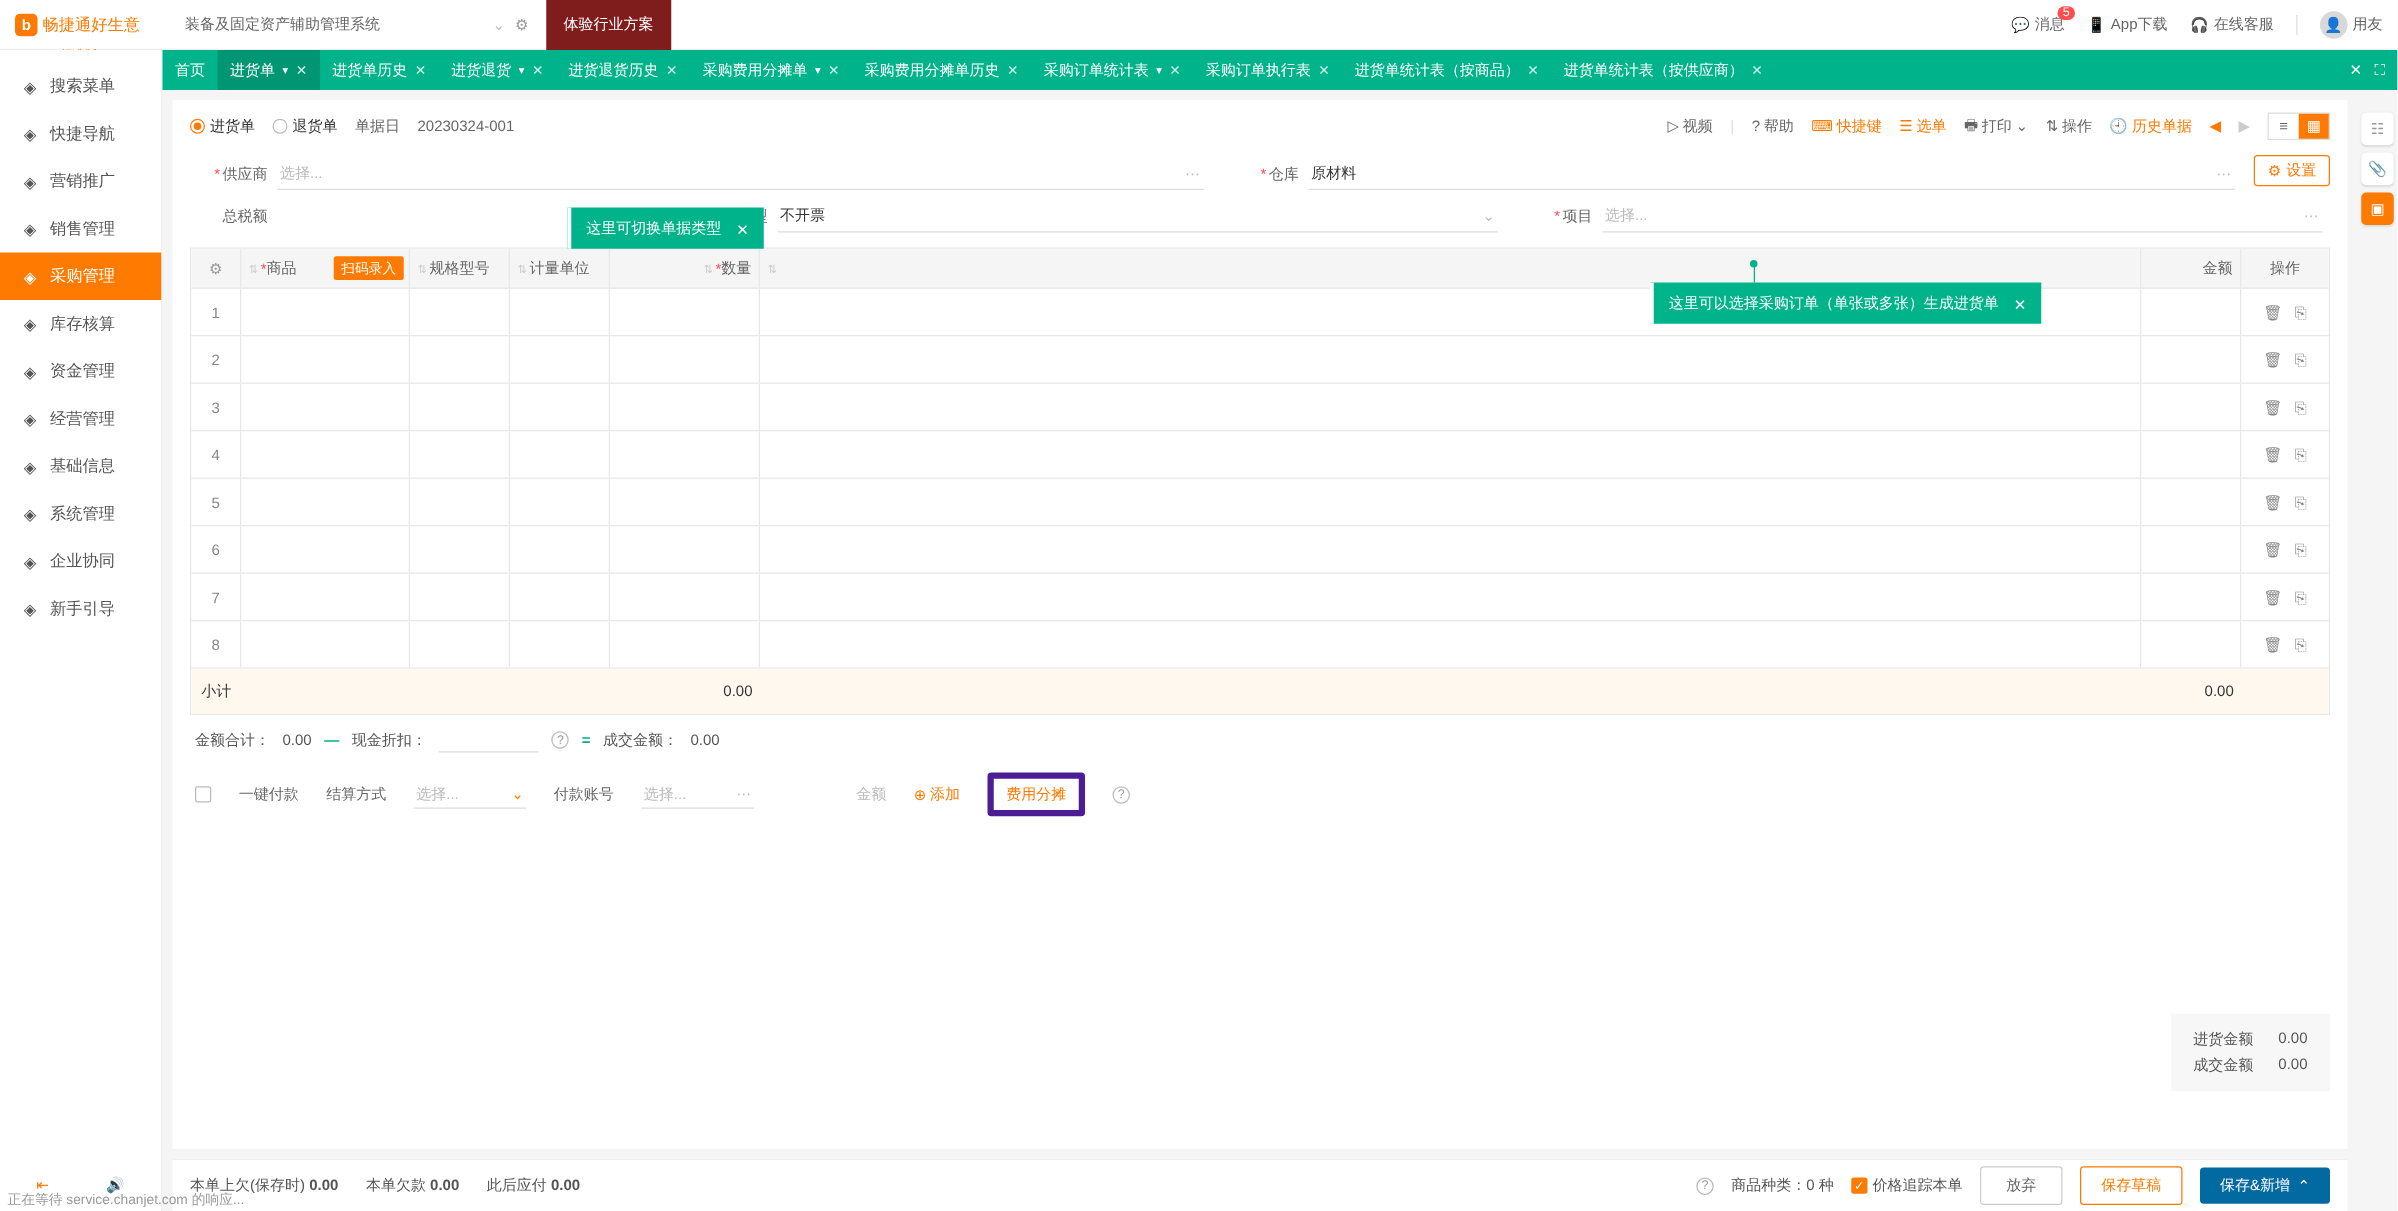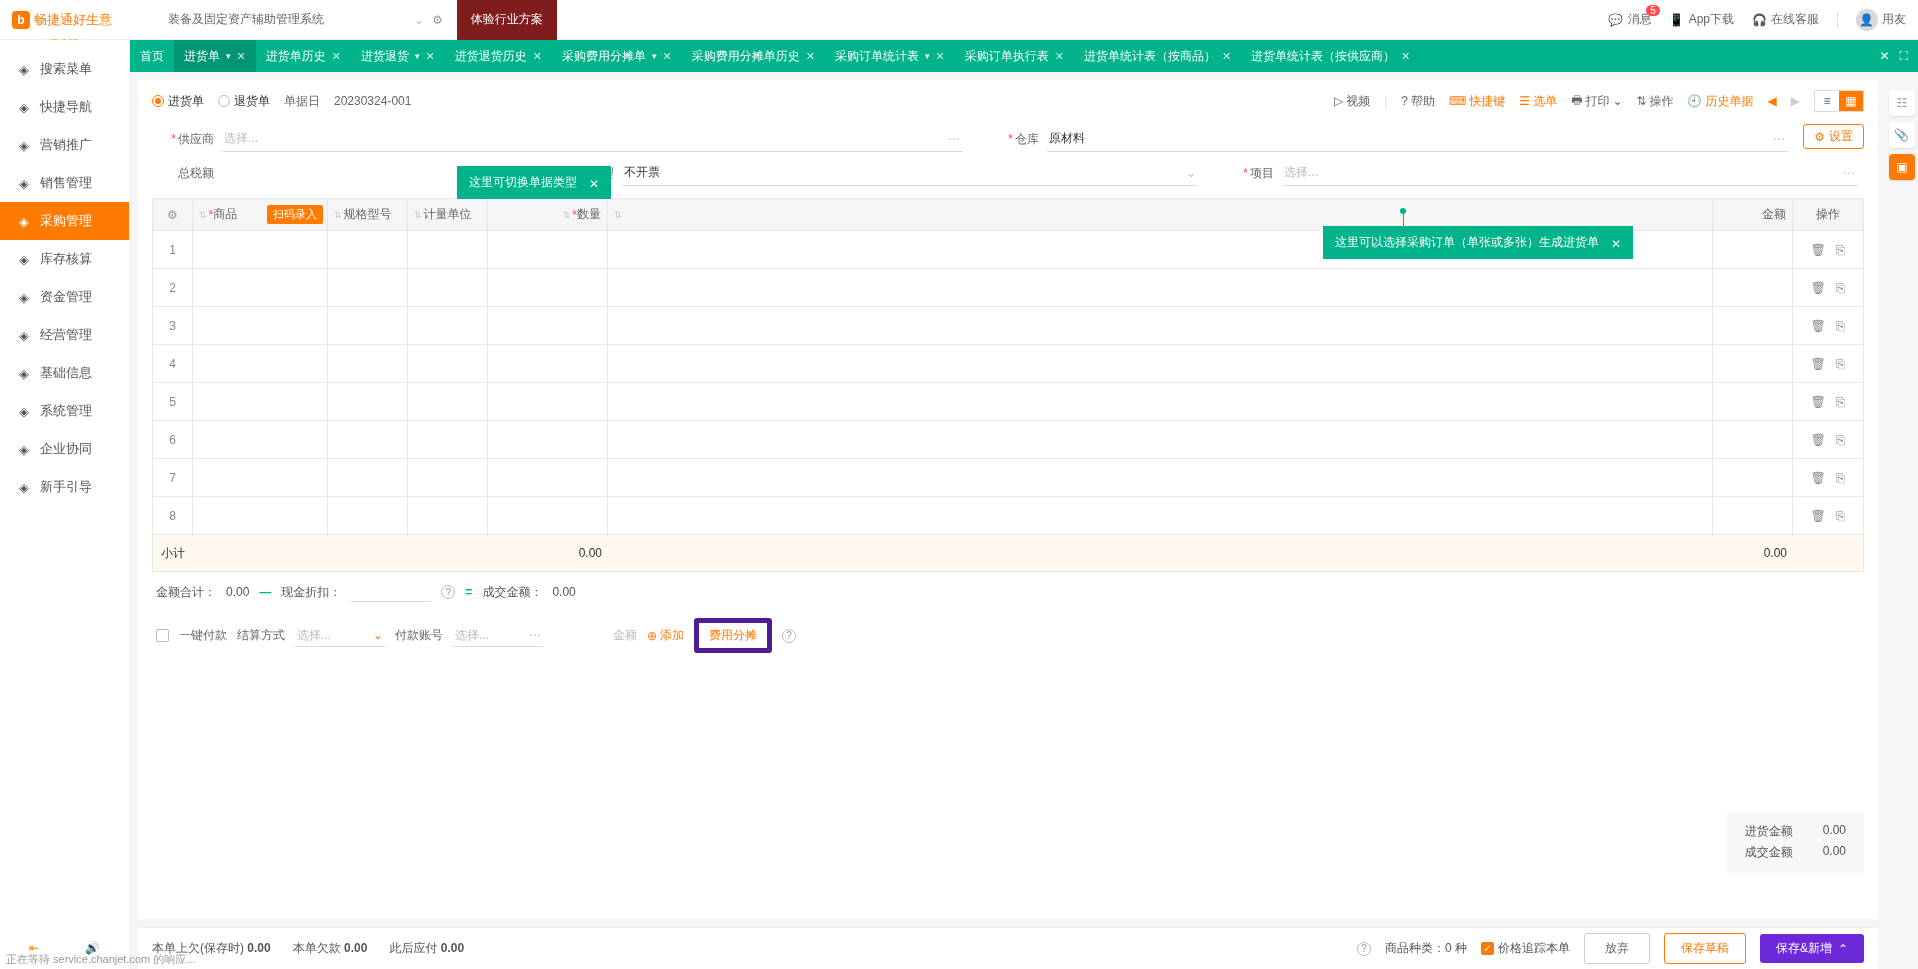--- a/index.html
+++ b/index.html
@@ -3,21 +3,21 @@
 <meta charset="utf-8">
 <style>
 *{box-sizing:border-box;margin:0;padding:0;font-family:"Microsoft YaHei","PingFang SC",sans-serif}
 body{background:#f5f5f5;font-size:12px;color:#333;overflow:hidden}
 .app{display:flex;flex-direction:column;height:969px;width:1918px}
 .topbar{height:40px;background:#fff;display:flex;align-items:center;padding:0 12px;border-bottom:1px solid #eee}
 .logo-area{display:flex;align-items:center;width:120px}
 .logo-icon{width:18px;height:18px;border-radius:4px;background:#ff7a00;display:flex;align-items:center;justify-content:center;color:#fff;font-weight:bold;margin-right:4px}
 .logo-text{color:#ff7a00;font-size:13px;font-weight:500}
 .logo-sub{color:#ff7a00;font-size:10px;position:absolute;top:26px;left:36px}
-.sys-select{margin-left:36px;display:flex;align-items:center;color:#666;font-size:12px}
+.sys-select{margin-left:16px;display:flex;align-items:center;color:#666;font-size:12px}
 .sys-select .chev{margin-left:90px;color:#bbb}
 .gear-top{margin-left:8px;color:#999}
 .btn-orange{background:#7f1d1d;color:#fff;padding:18px 14px;border-radius:3px;margin-left:14px;cursor:pointer}
 .top-right{margin-left:auto;display:flex;align-items:center;gap:18px;color:#666}
 .top-link{display:flex;align-items:center;gap:4px;cursor:pointer;position:relative}
 .badge{background:#ff4d4f;color:#fff;border-radius:8px;font-size:10px;padding:0 4px;position:absolute;top:-6px;right:-8px}
 .avatar{width:22px;height:22px;border-radius:50%;background:#d8d8d8;display:flex;align-items:center;justify-content:center;color:#fff}
 .divider-v{width:1px;height:16px;background:#ddd}
 .body{flex:1;display:flex;min-height:0}
 .sidebar{width:130px;background:#fff;border-right:1px solid #eee;padding-top:10px;position:relative}
@@ -71,33 +71,33 @@
 .row .td{color:#888}
 .row-num{justify-content:center}
 .ops-icons{gap:10px;color:#999}
 .subtotal{background:#fff8ef;display:flex;height:36px;align-items:center}
 .subtotal .td{background:transparent;border:none;font-weight:500;color:#333}
 .sum-row{padding:10px 18px;display:flex;align-items:center;gap:10px;color:#555}
 .sum-row .dash{color:#00b38a;font-weight:bold}
 .sum-row input{border:none;border-bottom:1px solid #ddd;width:80px;padding:2px}
 .sum-q{width:14px;height:14px;border:1px solid #bbb;border-radius:50%;display:flex;align-items:center;justify-content:center;font-size:10px;color:#999}
 .summary-box{position:absolute;right:14px;bottom:46px;background:#f7f7f7;padding:10px 18px;font-size:12px;color:#555}
-.summary-box div{display:flex;justify-content:space-between;gap:30px;padding:2px 0}
-.pay-row{padding:6px 18px;display:flex;align-items:center;gap:10px;color:#666}
+.summary-box div{display:flex;justify-content:space-between;gap:20px;padding:2px 0}
+.pay-row{padding:6px 18px;display:flex;align-items:center;gap:22px;color:#666}
 .checkbox{width:13px;height:13px;border:1px solid #bbb;border-radius:2px}
 .sel-inp{border-bottom:1px solid #ddd;width:90px;display:flex;justify-content:space-between;align-items:center;color:#bbb;padding:2px}
 .add-link{color:#ff7a00;display:flex;align-items:center;gap:3px;cursor:pointer}
 .btn-outline{border:5px solid #4c1d95;color:#ff7a00;padding:4px 10px;border-radius:3px;cursor:pointer}
 .footer{height:42px;background:#fff;border-top:1px solid #eee;margin:8px 40px 0 8px;display:flex;align-items:center;padding:0 14px;gap:22px;color:#555}
 .footer .val{font-weight:bold}
 .foot-right{margin-left:auto;display:flex;align-items:center;gap:14px}
 .chk-on{width:13px;height:13px;background:#ff7a00;border-radius:2px;display:flex;align-items:center;justify-content:center;color:#fff;font-size:10px}
 .btn-grey{border:1px solid #ccc;padding:6px 20px;border-radius:3px;cursor:pointer;color:#666}
 .btn-org-o{border:1px solid #ff7a00;color:#ff7a00;padding:6px 16px;border-radius:3px;cursor:pointer}
-.btn-org-f{background:#6d28d9;color:#fff;padding:6px 16px;border-radius:3px;cursor:pointer;display:flex;align-items:center;gap:6px}
+.btn-org-f{background:#0369a1;color:#fff;padding:6px 16px;border-radius:3px;cursor:pointer;display:flex;align-items:center;gap:6px}
 .right-rail{position:absolute;right:0;top:40px;width:32px;display:flex;flex-direction:column;gap:6px;align-items:center;padding-top:10px}
 .rail-ic{width:26px;height:26px;border-radius:4px;display:flex;align-items:center;justify-content:center;color:#999;background:#fff;box-shadow:0 1px 2px rgba(0,0,0,.1)}
 .rail-ic.act{background:#ff7a00;color:#fff}
 .status-bar{position:absolute;bottom:0;left:0;font-size:11px;color:#999;padding:2px 6px}
 .tip2{top:146px;left:1182px}
 .tip2::before{content:"";position:absolute;top:-14px;left:80px;width:1px;height:14px;background:#00b38a}
 .tip2::after{content:"";position:absolute;top:-18px;left:77px;width:6px;height:6px;border-radius:50%;background:#00b38a}
 </style>
 </head>
 <body>

